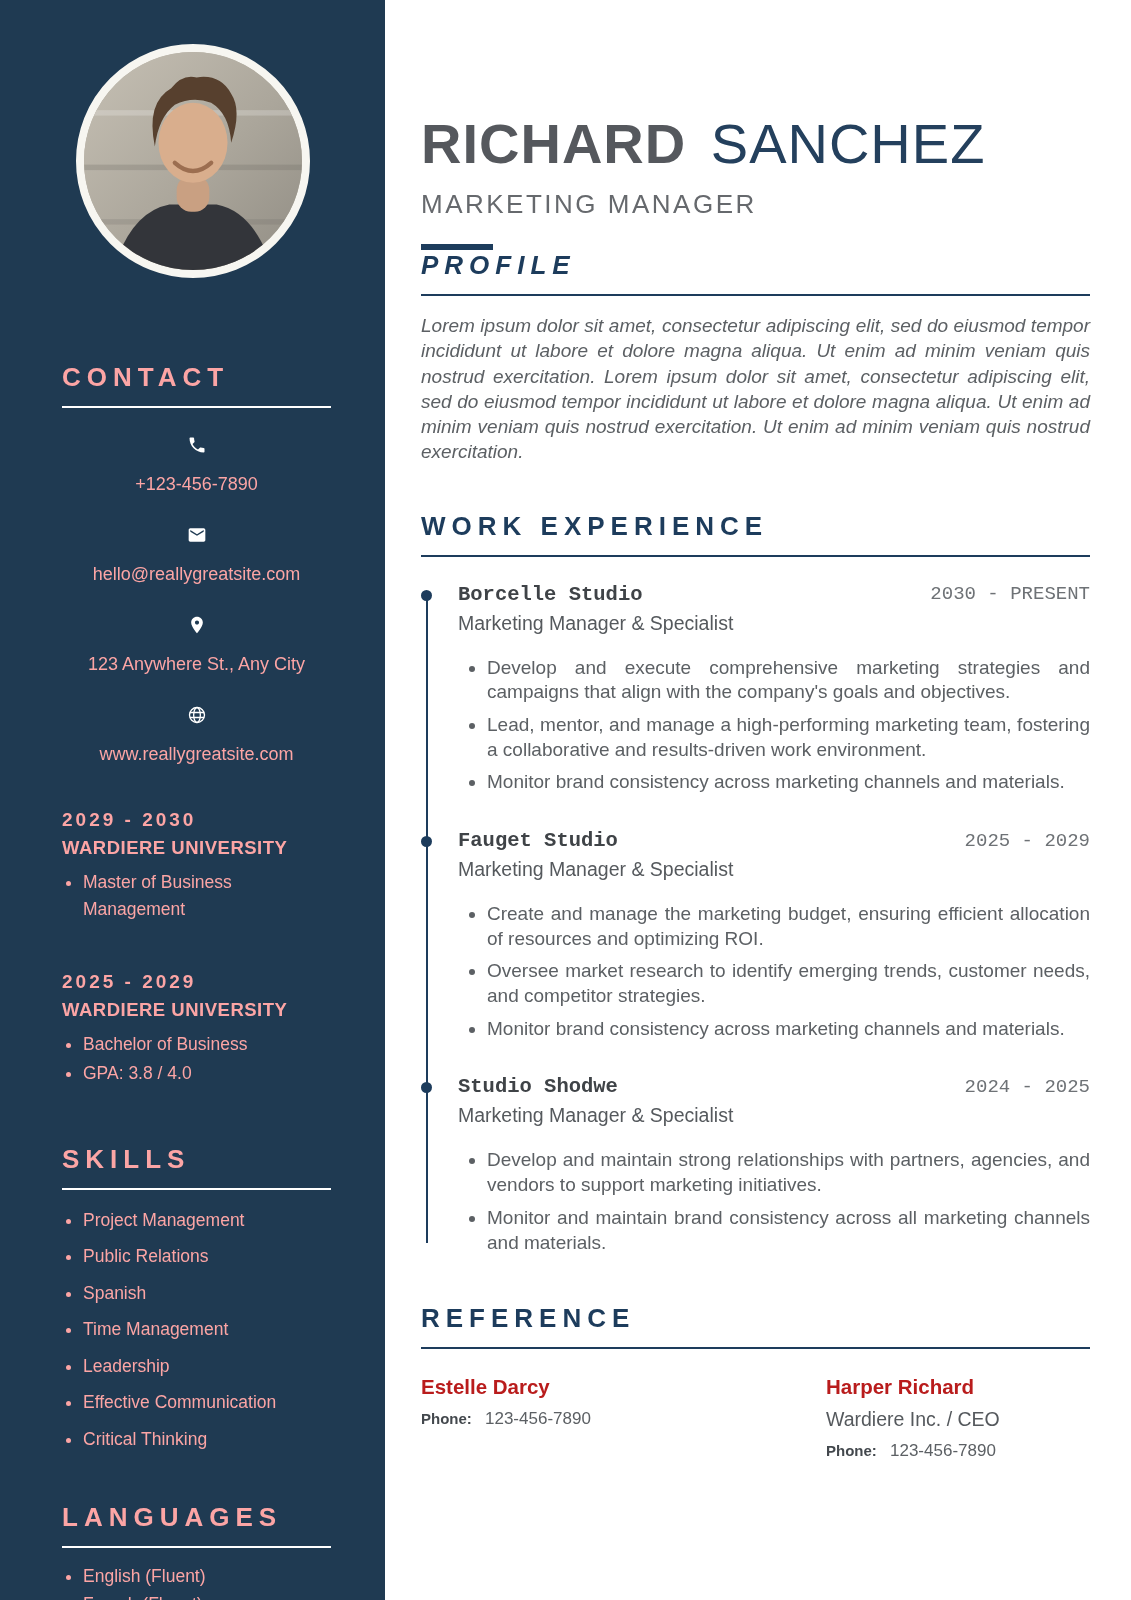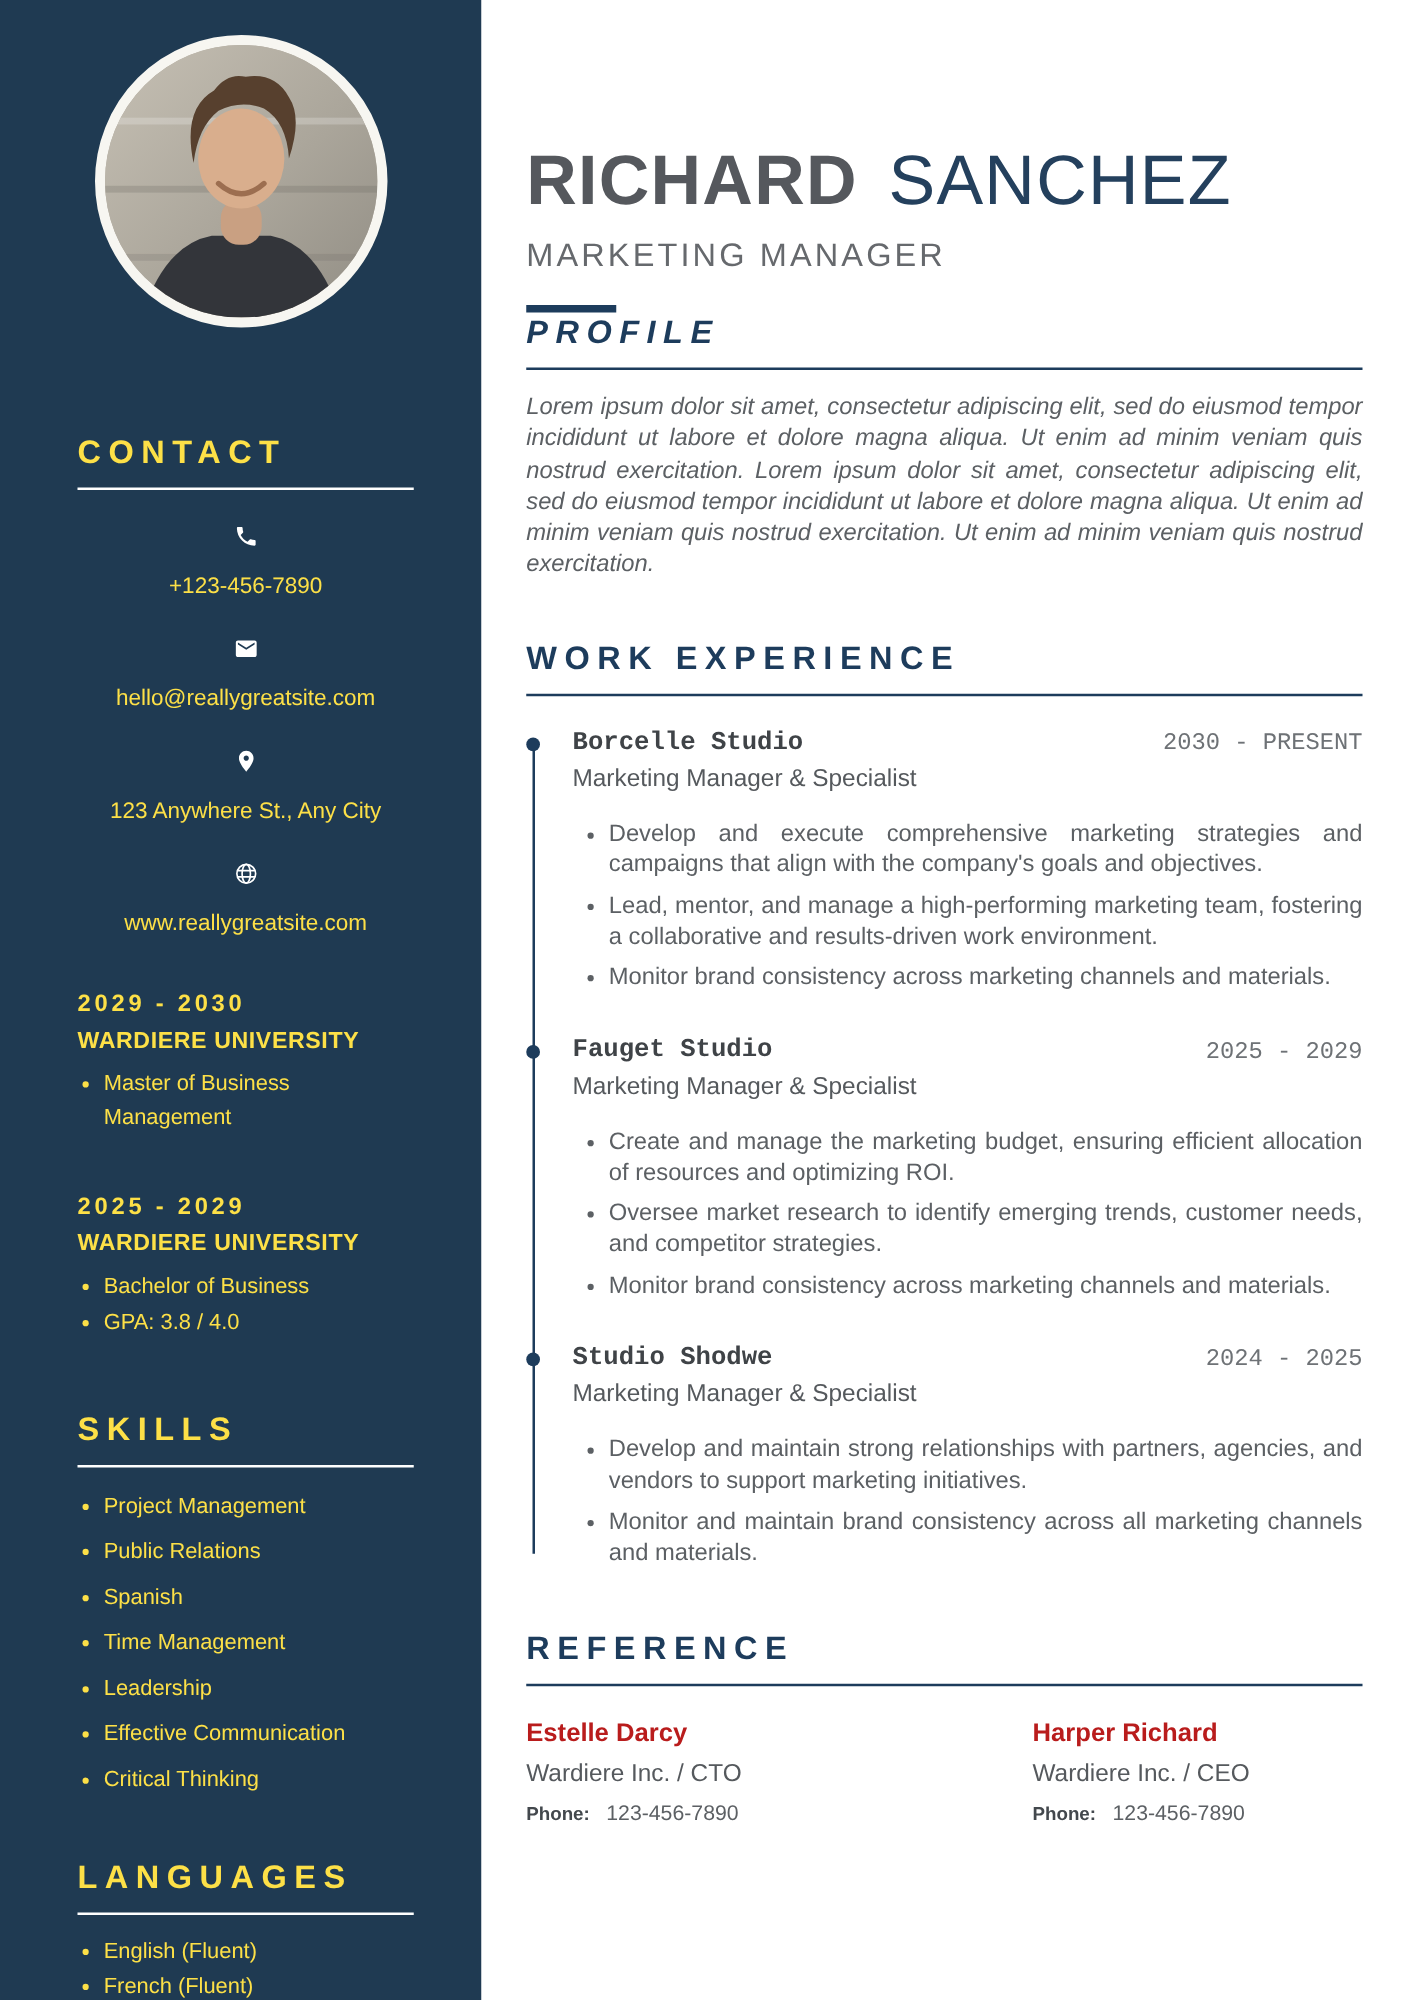--- a/index.html
+++ b/index.html
@@ -1,20 +1,20 @@
 <!DOCTYPE html>
 <html><head>
 <meta charset="utf-8">
 <style>
   html,body{margin:0;padding:0;background:#ffffff;}
   body{width:1131px;height:1600px;overflow:hidden;font-family:"Liberation Sans",sans-serif;}
   .page{display:flex;width:1131px;height:1600px;background:#ffffff;}
 
   
-  .sidebar{flex:0 0 385px;width:385px;background:#1f3a52;color:#fde047;box-sizing:border-box;padding-top:28px;}
+  .sidebar{flex:0 0 385px;width:385px;background:#1f3a52;color:#fca5a5;box-sizing:border-box;padding-top:44px;}
   .avatar-wrap{width:218px;height:218px;margin:0 auto;border-radius:50%;border:8px solid #f7f6f1;overflow:hidden;background:#b0aa9e;}
   .avatar-wrap svg{display:block;width:100%;height:100%;}
   .side-inner{padding:0 54px 0 62px;}
   .side-section{margin-top:0;}
   .side-heading{font-size:26px;font-weight:700;letter-spacing:6px;margin:0;padding-bottom:13px;border-bottom:2px solid #ffffff;}
   .contact-section{margin-top:84px;}
   .contact-list{margin-top:26px;}
   .contact-row{display:flex;align-items:center;gap:18px;margin-bottom:29px;font-size:18px;flex-direction:column;}
   .contact-row .cicon{flex:0 0 22px;width:22px;height:22px;display:flex;align-items:center;justify-content:center;}
   .cicon svg{width:20px;height:20px;}
@@ -260,21 +260,20 @@
           </div>
       </div>
     </section>
 
     <section class="main-section ref-section">
       <h2 class="main-heading">REFERENCE</h2>
       <div class="refs">
 
           <div class="ref">
             <div class="ref-name">Estelle Darcy</div>
-            <div class="ref-pos">Wardiere Inc. / CTO</div>
             <div class="ref-row">
               <span class="ref-lbl">Phone:</span>
               <span class="ref-val">123-456-7890</span>
             </div>
 
           </div>
 
           <div class="ref">
             <div class="ref-name">Harper Richard</div>
             <div class="ref-pos">Wardiere Inc. / CEO</div>

